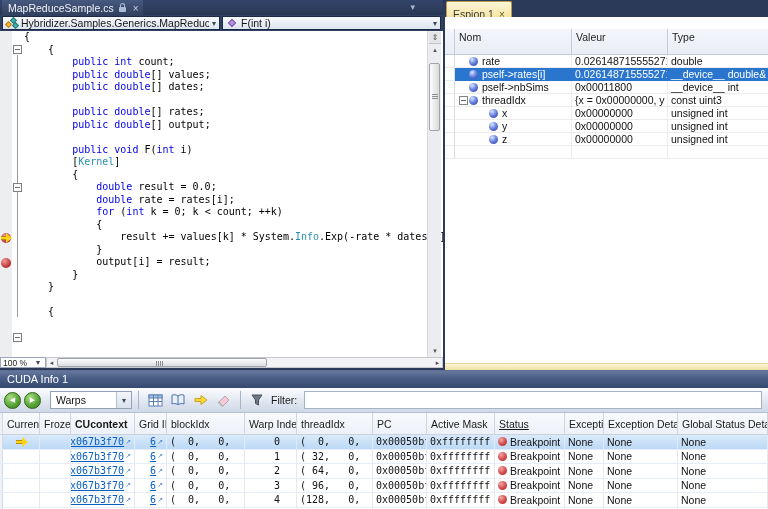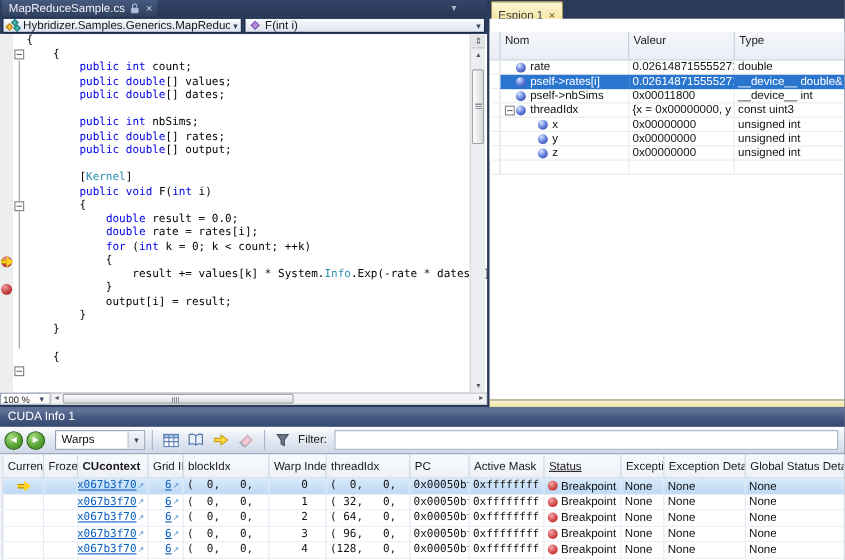--- a/index.html
+++ b/index.html
@@ -182,26 +182,25 @@
           <div class="fold-box" style="top: 151.5px;"></div>
           <div class="fold-box" style="top: 301.5px;"></div>
         </div>
       <div class="code-area">
           <div class="code-line"><span class="tok-p">{</span></div>
           <div class="code-line"><span class="tok-p">    {</span></div>
           <div class="code-line"><span class="tok-p">        </span><span class="tok-k">public</span><span class="tok-p"> </span><span class="tok-k">int</span><span class="tok-p"> count;</span></div>
           <div class="code-line"><span class="tok-p">        </span><span class="tok-k">public</span><span class="tok-p"> </span><span class="tok-k">double</span><span class="tok-p">[] values;</span></div>
           <div class="code-line"><span class="tok-p">        </span><span class="tok-k">public</span><span class="tok-p"> </span><span class="tok-k">double</span><span class="tok-p">[] dates;</span></div>
           <div class="code-line"></div>
-          <div class="code-line"><span class="tok-p">        </span><span class="tok-k">public</span><span class="tok-p"> </span><span class="tok-k">int</span><span class="tok-p"> nbSims;</span></div>
           <div class="code-line"><span class="tok-p">        </span><span class="tok-k">public</span><span class="tok-p"> </span><span class="tok-k">double</span><span class="tok-p">[] rates;</span></div>
           <div class="code-line"><span class="tok-p">        </span><span class="tok-k">public</span><span class="tok-p"> </span><span class="tok-k">double</span><span class="tok-p">[] output;</span></div>
           <div class="code-line"></div>
+          <div class="code-line"><span class="tok-p">        </span><span class="tok-k">public</span><span class="tok-p"> </span><span class="tok-k">void</span><span class="tok-p"> F(</span><span class="tok-k">int</span><span class="tok-p"> i)</span></div>
           <div class="code-line"><span class="tok-p">        [</span><span class="tok-t">Kernel</span><span class="tok-p">]</span></div>
-          <div class="code-line"><span class="tok-p">        </span><span class="tok-k">public</span><span class="tok-p"> </span><span class="tok-k">void</span><span class="tok-p"> F(</span><span class="tok-k">int</span><span class="tok-p"> i)</span></div>
           <div class="code-line"><span class="tok-p">        {</span></div>
           <div class="code-line"><span class="tok-p">            </span><span class="tok-k">double</span><span class="tok-p"> result = 0.0;</span></div>
           <div class="code-line"><span class="tok-p">            </span><span class="tok-k">double</span><span class="tok-p"> rate = rates[i];</span></div>
           <div class="code-line"><span class="tok-p">            </span><span class="tok-k">for</span><span class="tok-p"> (</span><span class="tok-k">int</span><span class="tok-p"> k = 0; k &lt; count; ++k)</span></div>
           <div class="code-line"><span class="tok-p">            {</span></div>
           <div class="code-line"><span class="tok-p">                result += values[k] * System.</span><span class="tok-t">Info</span><span class="tok-p">.Exp(-rate * dates[k]);</span></div>
           <div class="code-line"><span class="tok-p">            }</span></div>
           <div class="code-line"><span class="tok-p">            output[i] = result;</span></div>
           <div class="code-line"><span class="tok-p">        }</span></div>
           <div class="code-line"><span class="tok-p">    }</span></div>

